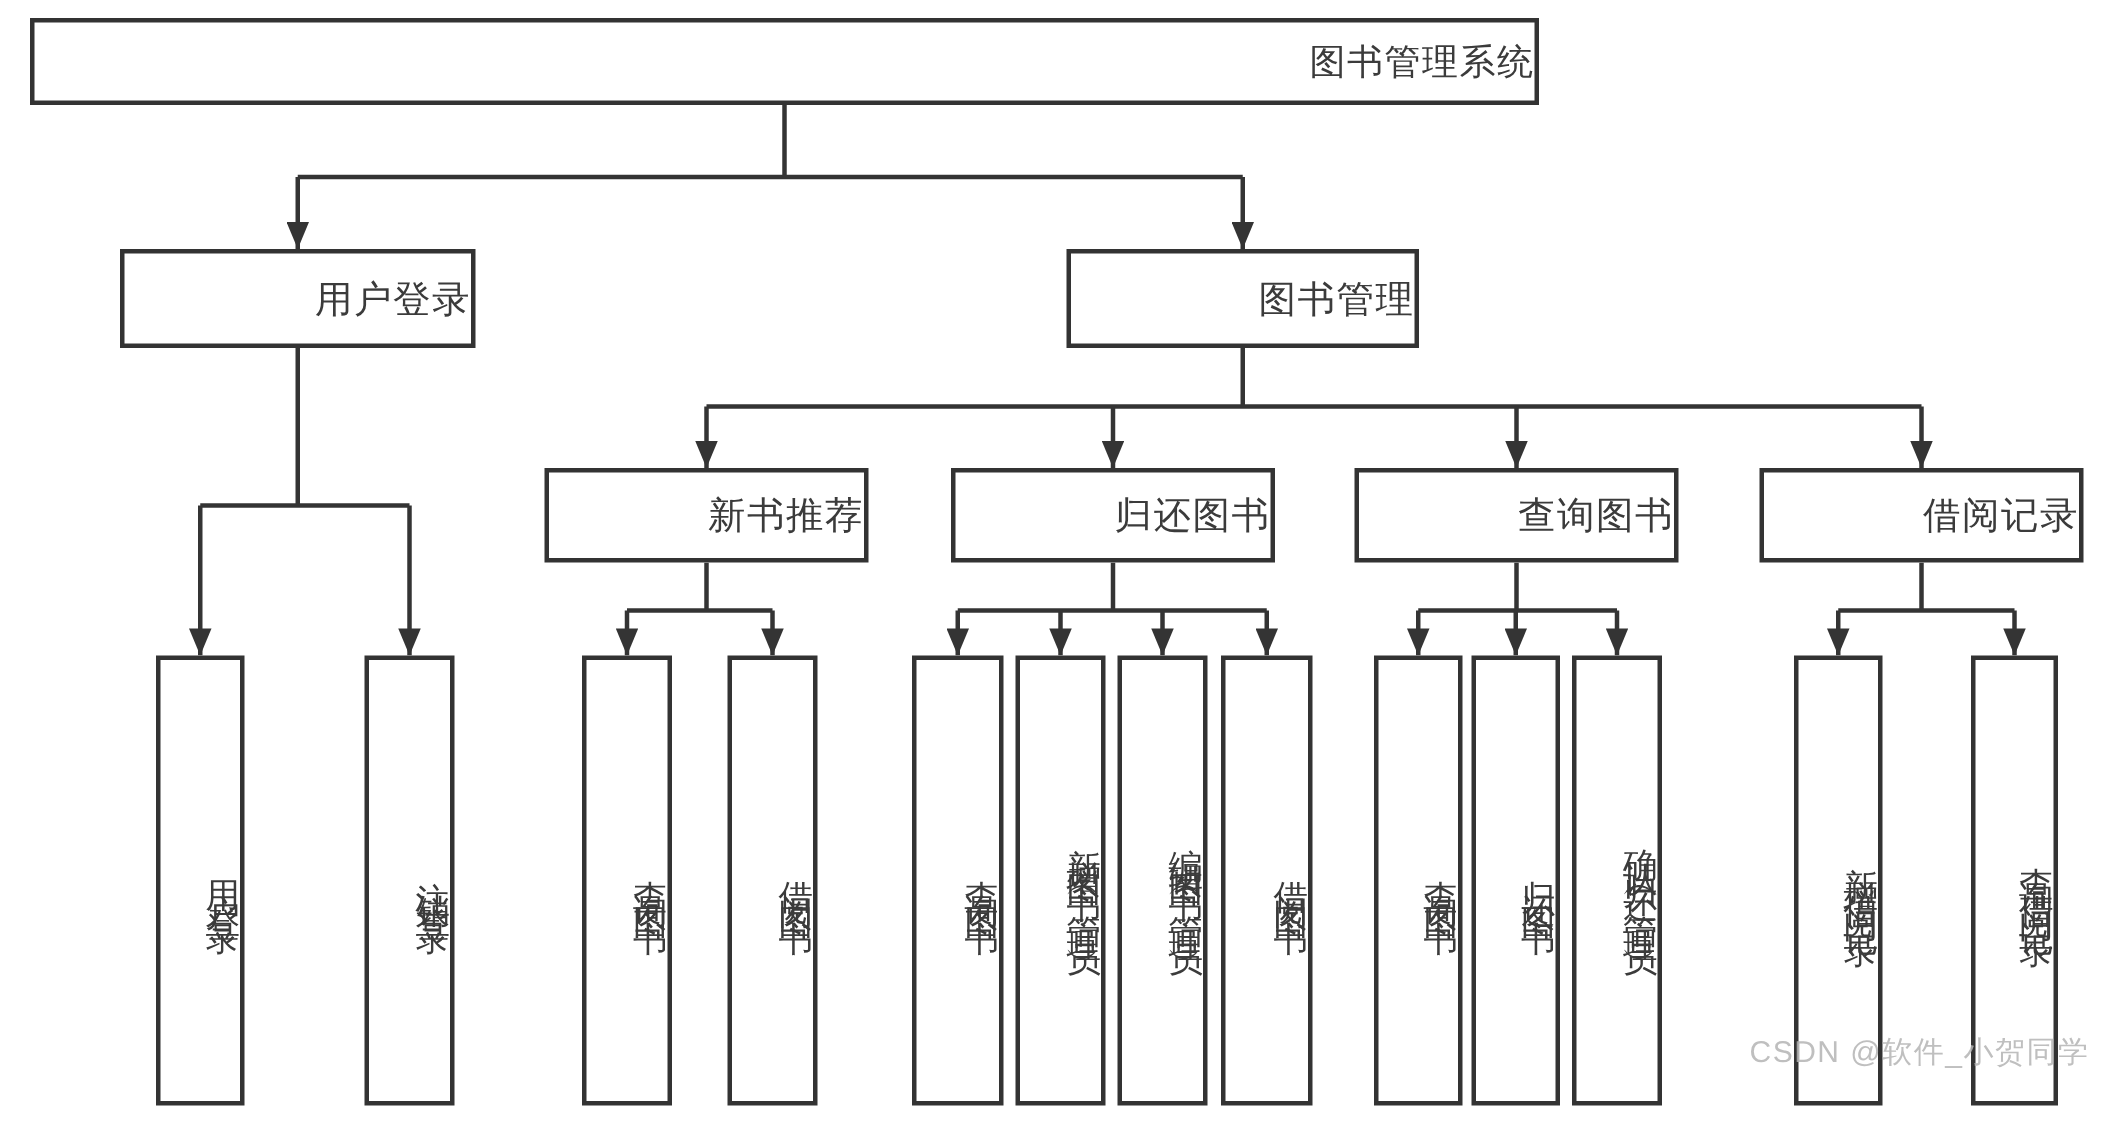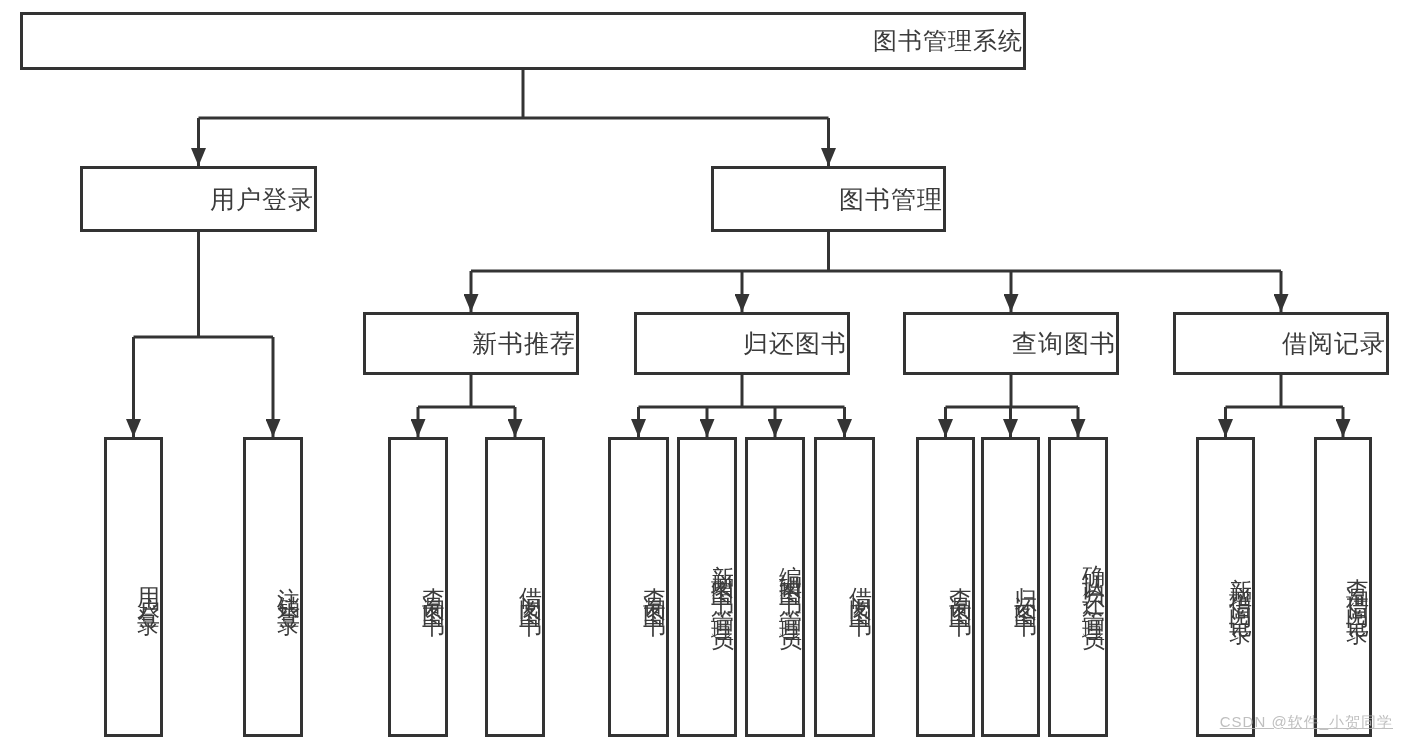--- a/index.html
+++ b/index.html
@@ -45,24 +45,23 @@
   #c1{left:608px;width:61px;}
   #c2{left:677px;width:60px;}
   #c3{left:745px;width:60px;}
   #c4{left:814px;width:61px;}
   #d1{left:916px;width:59px;}
   #d2{left:981px;width:59px;}
   #d3{left:1048px;width:60px;}
   #e1{left:1196px;width:59px;}
   #e2{left:1314px;width:58px;}
   .watermark{
-    position:absolute;right:12px;top:713px;z-index:5;
-    font-size:15px;letter-spacing:1px;color:var(--wm);opacity:.85;
+    position:absolute;right:12px;top:688px;z-index:5;
+    font-size:20px;letter-spacing:1px;color:var(--wm);opacity:.85;
     white-space:nowrap;
-    text-decoration:underline;
   }
 </style>
 </head>
 <body>
 
 <div class="stage">
 
   <svg class="connectors" width="1405" height="747" viewBox="0 0 1405 747">
     <defs>
       <marker id="arrow" viewBox="0 0 12 10" refX="12" refY="5" markerWidth="21" markerHeight="15" markerUnits="userSpaceOnUse" orient="auto">

